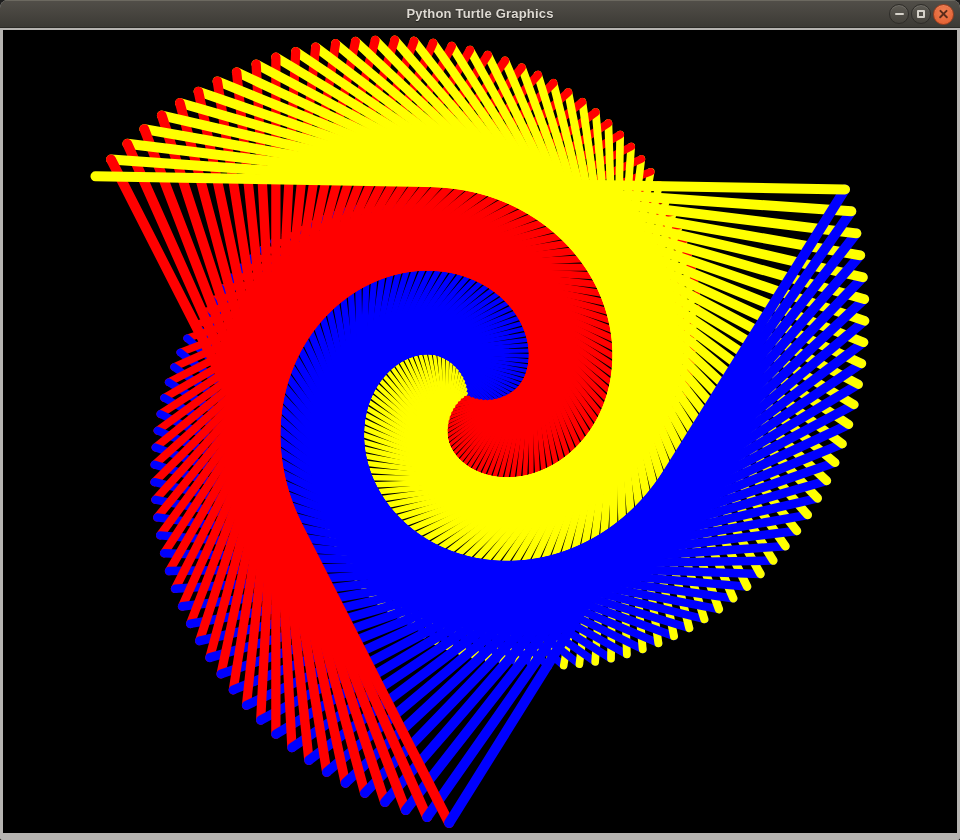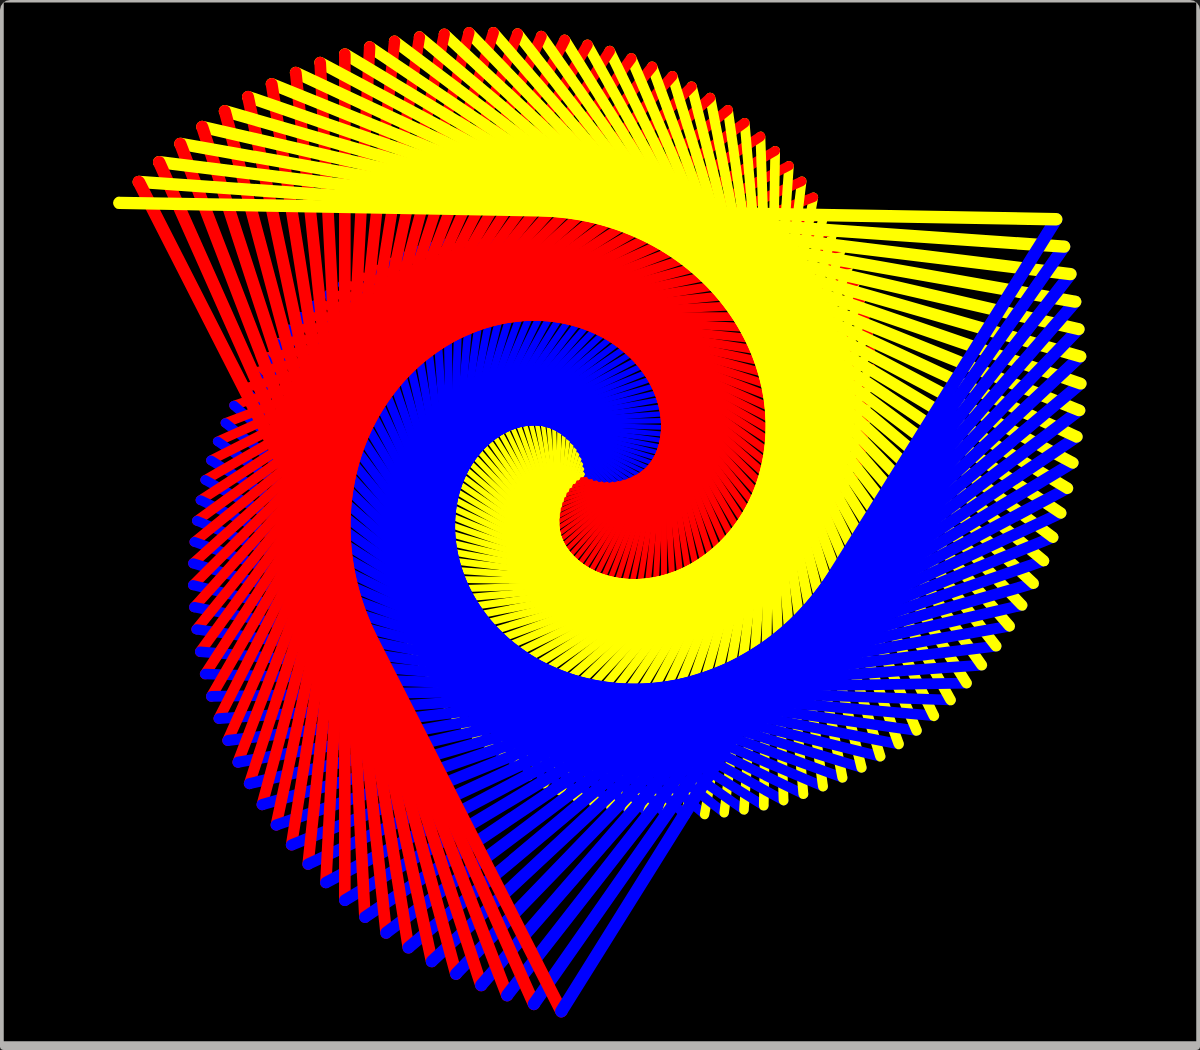--- a/index.html
+++ b/index.html
@@ -78,20 +78,34 @@
     width:100%;height:100%;
     background:var(--canvas-bg);
     display:block;
   }
 </style>
 </head>
 <body>
 
 <div class="window">
 
+  <div class="titlebar">
+    <div class="title">Python Turtle Graphics</div>
+    <div class="controls">
+        <div class="wbtn minimize" title="minimize">
+          <span class="glyph-minimize"></span>
+        </div>
+        <div class="wbtn maximize" title="maximize">
+          <span class="glyph-maximize"></span>
+        </div>
+        <div class="wbtn close" title="close">
+          <span class="glyph-close"></span>
+        </div>
+      </div>
+  </div>
 
   <div class="canvas-frame">
     <svg class="turtle-surface" id="turtle-canvas" xmlns="http://www.w3.org/2000/svg" viewBox="0 0 954 803">
         <line x1="465.19" y1="364.89" x2="465.19" y2="364.89" stroke="#ff0000" stroke-width="2.51" stroke-linecap="round"></line>
         <line x1="465.19" y1="364.89" x2="463.90" y2="362.74" stroke="#0000ff" stroke-width="2.53" stroke-linecap="round"></line>
         <line x1="463.90" y1="362.74" x2="461.54" y2="367.17" stroke="#ffff00" stroke-width="2.56" stroke-linecap="round"></line>
         <line x1="461.54" y1="367.17" x2="469.05" y2="366.78" stroke="#ff0000" stroke-width="2.58" stroke-linecap="round"></line>
         <line x1="469.05" y1="366.78" x2="463.45" y2="358.46" stroke="#0000ff" stroke-width="2.61" stroke-linecap="round"></line>
         <line x1="463.45" y1="358.46" x2="458.15" y2="369.82" stroke="#ffff00" stroke-width="2.63" stroke-linecap="round"></line>
         <line x1="458.15" y1="369.82" x2="473.11" y2="368.25" stroke="#ff0000" stroke-width="2.66" stroke-linecap="round"></line>

